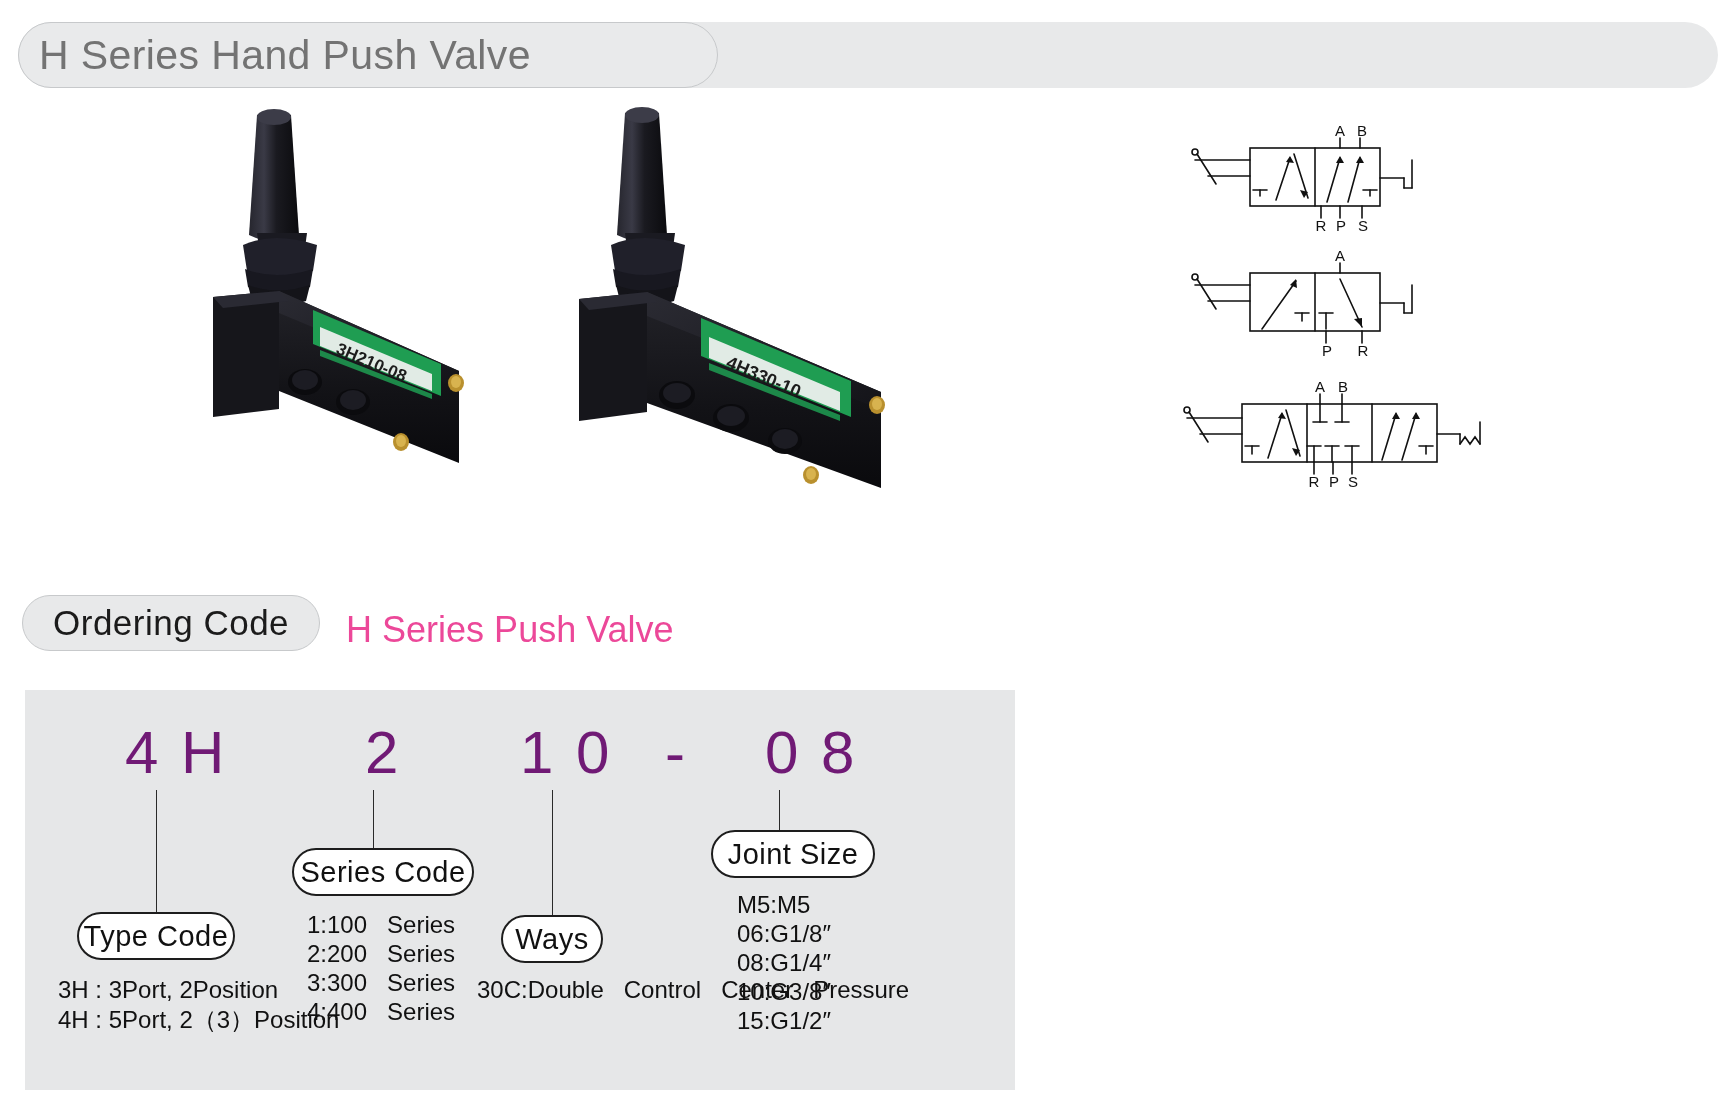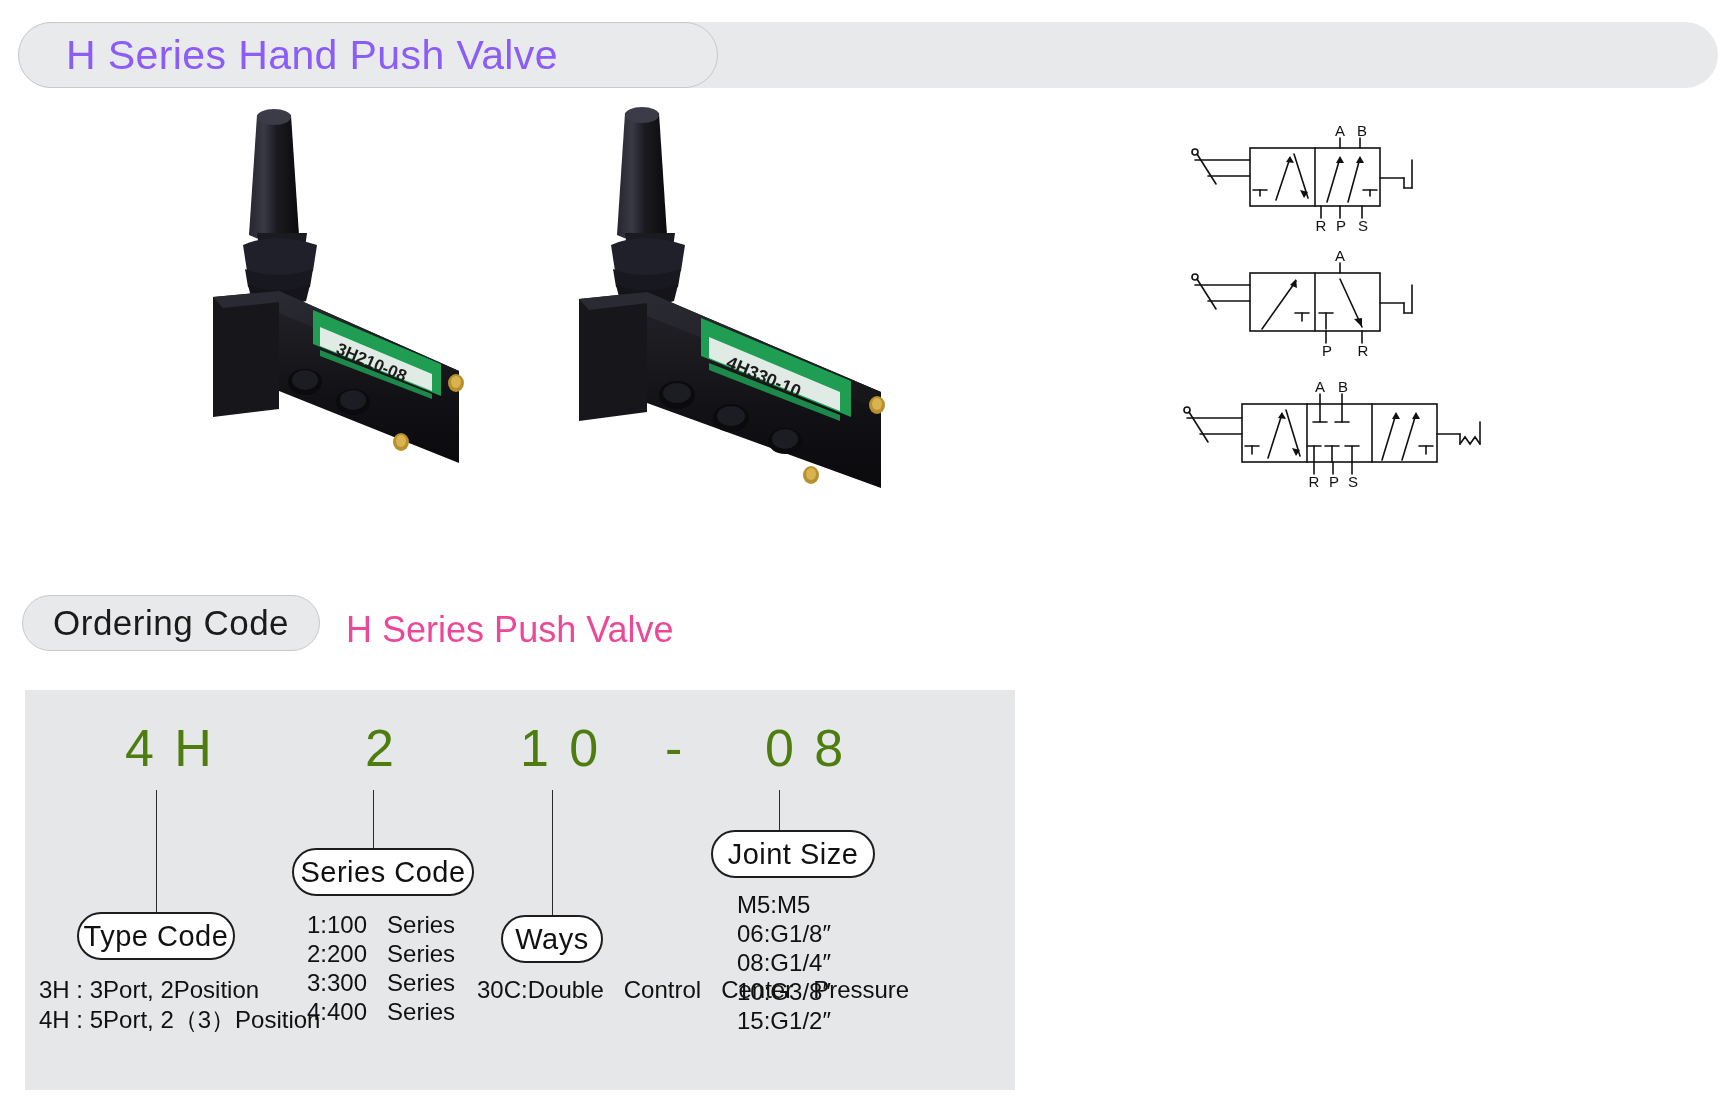--- a/index.html
+++ b/index.html
@@ -34,25 +34,25 @@
     width: 700px;
     height: 66px;
     background: #e9eaeb;
     border: 1px solid #c7c9cb;
     border-radius: 33px;
     box-sizing: border-box;
     display: flex;
     align-items: center;
   }
   .header-title {
-    padding-left: 47px;
+    padding-left: 20px;
     font-size: 41px;
     font-weight: 500;
     letter-spacing: 0.4px;
-    color: #8b5cf6;
+    color: #737373;
     white-space: nowrap;
   }
 
   
   .photo-area {
     position: absolute;
     left: 0;
     top: 95px;
     width: 1060px;
     height: 455px;
@@ -121,24 +121,24 @@
 
   .code-row {
     position: absolute;
     top: 28px;
     left: 0;
     width: 100%;
     height: 60px;
   }
   .code-seg {
     position: absolute;
-    font-size: 52px;
+    font-size: 60px;
     font-weight: 400;
     letter-spacing: 3px;
-    color: #4d7c0f;
+    color: #701a75;
     white-space: nowrap;
   }
 
   .leader {
     position: absolute;
     width: 1px;
     background: #2a2a2a;
   }
 
   .bubble {
@@ -455,21 +455,21 @@
   </div>
 
   <div class="leader" style="left:131px; top:100px; height:122px;"></div>
   <div class="leader" style="left:348px; top:100px; height:58px;"></div>
   <div class="leader" style="left:527px; top:100px; height:125px;"></div>
   <div class="leader" style="left:754px; top:100px; height:40px;"></div>
 
   <div class="bubble" style="left:52px; top:222px; width:158px; height:48px;">
     <span>Type  Code</span>
   </div>
-  <div class="desc" style="left:14px; top:285px;">
+  <div class="desc" style="left:33px; top:285px;">
     <div>3H : 3Port, 2Position</div>
     <div>4H : 5Port, 2（3）Position</div>
   </div>
 
   <div class="bubble" style="left:267px; top:158px; width:182px; height:48px;">
     <span>Series  Code</span>
   </div>
   <div class="opt-list" style="left:282px; top:220px;">
     <div>1:100   Series</div>
     <div>2:200   Series</div>

